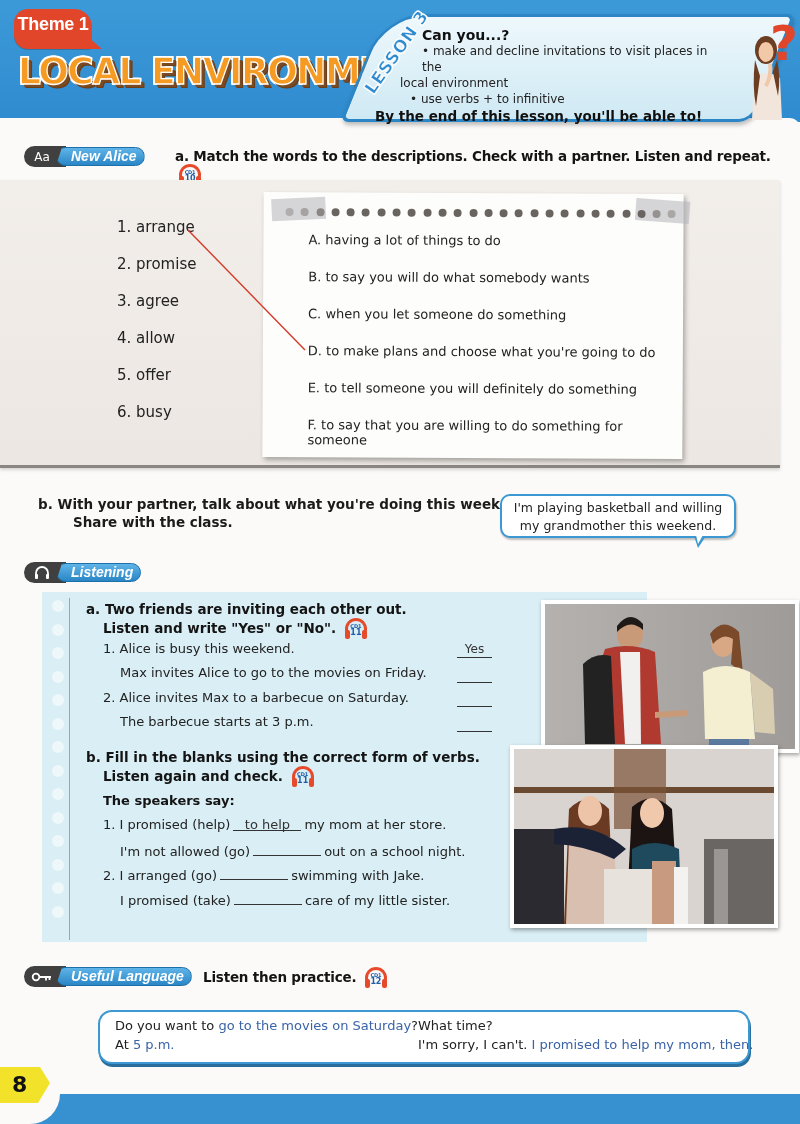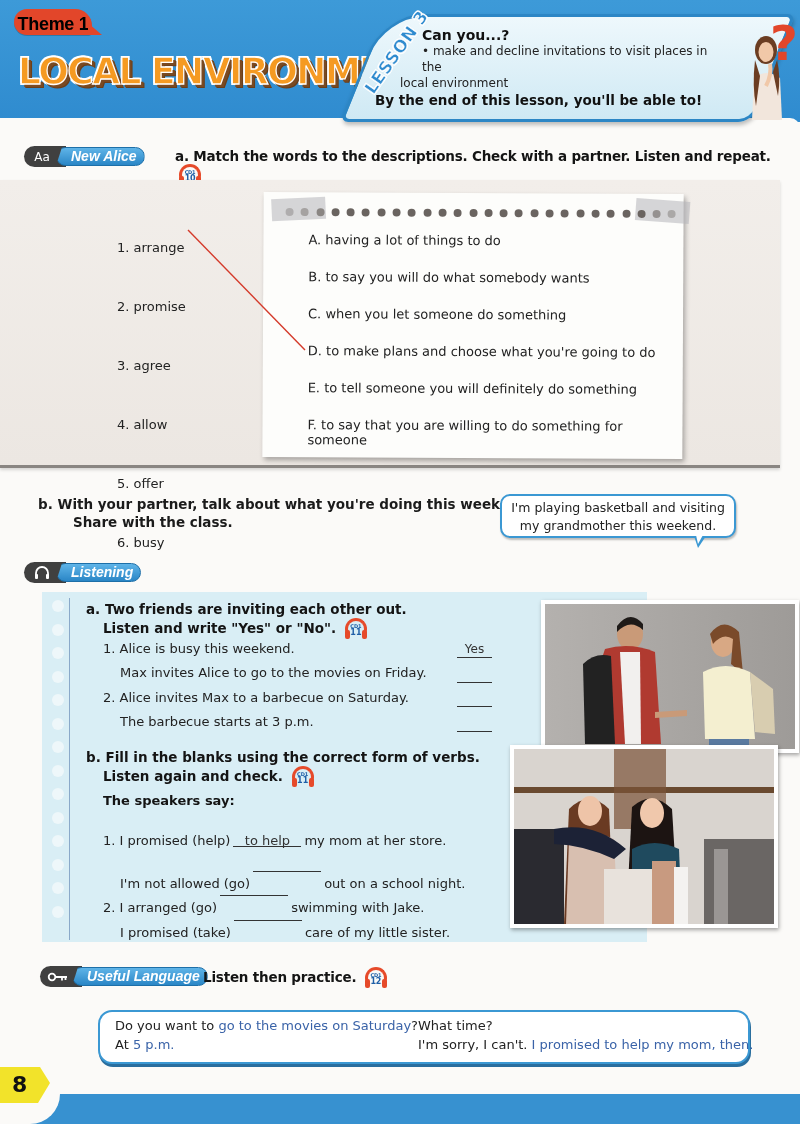--- a/index.html
+++ b/index.html
@@ -19,22 +19,22 @@
     position: absolute; left: 0; top: 0; width: 800px; height: 122px;
     background: linear-gradient(180deg, #3d9ad8 0%, #2f8bcf 100%);
     border-bottom-right-radius: 0;
   }
   .header-bg::after {
     content: ""; position: absolute; left: 0; bottom: -6px; width: 800px; height: 10px;
     background: #fbfaf8;
     border-top-right-radius: 20px;
   }
   .theme-badge {
-    position: absolute; left: 14px; top: 9px; width: 78px; height: 26px;
-    background: #e2462a; color: #000000;
+    position: absolute; left: 14px; top: 9px; width: 78px; height: 40px;
+    background: #e2462a; color: #ffffff;
     border-radius: 14px 18px 4px 14px;
     font-family: "Liberation Sans", sans-serif; font-weight: bold; font-size: 18px;
     line-height: 30px; text-align: center; letter-spacing: -0.3px;
     box-shadow: 0 1px 0 rgba(0,0,0,0.2);
   }
   .theme-badge::after {
     content: ""; position: absolute; right: -10px; bottom: 0;
     border-left: 14px solid #e2462a; border-top: 12px solid transparent;
   }
   .main-title {
@@ -114,21 +114,21 @@
   .cd-icon .num { display: block; font-size: 8px; line-height: 8px; }
 
   
   .board {
     position: absolute; left: 0; top: 180px; width: 780px; height: 288px;
     background: linear-gradient(180deg, #f2eeea 0%, #ece7e2 100%);
     border-bottom: 3px solid #8a8682;
     box-shadow: 0 2px 3px rgba(0,0,0,0.15);
   }
   .word-list { position: absolute; left: 117px; top: 218px; }
-  .word-item { font-size: 13px; height: 37px; color: #222; margin-top: 22px; }
+  .word-item { font-size: 15px; height: 37px; color: #222; }
   .notepaper {
     position: absolute; left: 263px; top: 193px; width: 420px; height: 265px;
     background: #fdfdfb;
     box-shadow: 2px 3px 5px rgba(0,0,0,0.3);
     transform: rotate(0.3deg);
   }
   .holes {
     position: absolute; left: 22px; top: 16px; display: flex; gap: 7.3px;
   }
   .hole { width: 8px; height: 8px; border-radius: 50%; background: #6a6460; }
@@ -174,21 +174,21 @@
   .dot { width: 12px; height: 12px; border-radius: 50%; background: #eef7fa; margin-bottom: 11.5px; }
   .margin-line { position: absolute; left: 69px; top: 598px; width: 1px; height: 342px; background: #8aa9c9; }
   .q-head { position: absolute; font-weight: bold; font-size: 13.5px; line-height: 18px; color: #141414; }
   .q-head .cont { display: block; margin-left: 17px; }
   .q-line { position: absolute; font-size: 13px; color: #222; }
   .ans-blank {
     position: absolute; width: 35px; border-bottom: 1px solid #333; font-size: 12px; text-align: center;
     color: #333; height: 16px;
   }
   .fill-blank {
-    display: inline-block; width: 68px; border-bottom: 1px solid #333; text-align: center; margin: 16px 3px;
+    display: inline-block; width: 68px; border-bottom: 1px solid #333; text-align: center; margin: 0 3px;
     color: #333; height: 14px; vertical-align: baseline; text-decoration: underline;
   }
   .photo {
     position: absolute; background: #fff; padding: 4px;
     box-shadow: 1px 2px 4px rgba(0,0,0,0.35);
   }
   .photo-inner { width: 100%; height: 100%; position: relative; overflow: hidden; }
 
   
   .ul-box {
@@ -223,20 +223,24 @@
 
   <div class="lesson-panel"></div>
   <div class="lesson-tag">LESSON 3</div>
   <div class="lesson-content">
     <div class="lesson-question">Can you...?</div>
     <div class="lesson-bullet b1">
       <span>•</span>
       <span>make and decline invitations to visit places in the</span>
       <span class="cont">local environment</span>
     </div>
+    <div class="lesson-bullet b2">
+      <span>•</span>
+      <span>use verbs + to infinitive</span>
+    </div>
     <div class="lesson-outro">By the end of this lesson, you'll be able to!</div>
   </div>
 
   <svg class="girl" viewBox="0 0 50 104">
     <text x="22" y="44" font-size="48" font-weight="bold" fill="#e2462a" font-family="DejaVu Sans, sans-serif">?</text>
     <ellipse cx="18" cy="34" rx="11" ry="14" fill="#6b3d22"></ellipse>
     <ellipse cx="18" cy="36" rx="7.5" ry="10" fill="#f1c8a8"></ellipse>
     <path d="M4 104 L6 62 Q18 52 32 62 L34 104 Z" fill="#f2e6dc"></path>
     <path d="M7 44 Q4 70 8 90 L12 60 Z" fill="#6b3d22"></path>
     <path d="M29 44 Q33 60 30 80 L25 56 Z" fill="#6b3d22"></path>
@@ -309,21 +313,21 @@
 
 <svg class="match-line">
   <line x1="188" y1="230" x2="305" y2="350" stroke="#d43a2a" stroke-width="1.4"></line>
 </svg>
 
 <div class="part-b">
   <span>b. With your partner, talk about what you're doing this weekend.</span>
   <span class="cont">Share with the class.</span>
 </div>
 <div class="speech">
-  <div>I'm playing basketball and visiting</div>
+  <div>I'm playing basketball and willing</div>
   <div>my grandmother this weekend.</div>
 </div>
 
 <div class="badge" style="left:24px; top:562px;">
   <div class="badge-icon">
     <svg width="16" height="14" viewBox="0 0 16 14">
         <path d="M2 10 V7 A6 6 0 0 1 14 7 V10" stroke="#fff" stroke-width="1.8" fill="none"></path>
         <rect x="1" y="8" width="3" height="5" rx="1" fill="#fff"></rect>
         <rect x="12" y="8" width="3" height="5" rx="1" fill="#fff"></rect>
       </svg>
@@ -430,21 +434,21 @@
     <path d="M40 80 Q80 72 112 100 L100 110 Q70 96 40 95 Z" fill="#1c2236"></path>
     <path d="M118 58 Q138 40 158 60 L165 175 L112 175 Z" fill="#1c1412"></path>
     <ellipse cx="138" cy="64" rx="12" ry="15" fill="#f0c8ac"></ellipse>
     <path d="M118 100 Q140 88 165 100 L168 175 L118 175 Z" fill="#1f4a5e"></path>
     <rect x="90" y="120" width="52" height="55" fill="#e8e2dc"></rect>
     <rect x="138" y="112" width="24" height="63" fill="#c89a80"></rect>
     <rect x="160" y="118" width="14" height="57" fill="#f4f2f0"></rect>
   </svg>
 </div>
 
-<div class="badge" style="left:40px; top:966px;">
+<div class="badge" style="left:24px; top:966px;">
   <div class="badge-icon">
     <svg width="22" height="10" viewBox="0 0 22 10">
         <circle cx="5" cy="5" r="3.3" stroke="#fff" stroke-width="1.8" fill="none"></circle>
         <path d="M8.5 5 H20 M15 5 V8.5 M18.5 5 V8" stroke="#fff" stroke-width="1.8"></path>
       </svg>
   </div>
   <div class="badge-label">Useful Language</div>
 </div>
 <div class="instruction" style="left:203px; top:967px;">
   <span>Listen then practice.</span>

